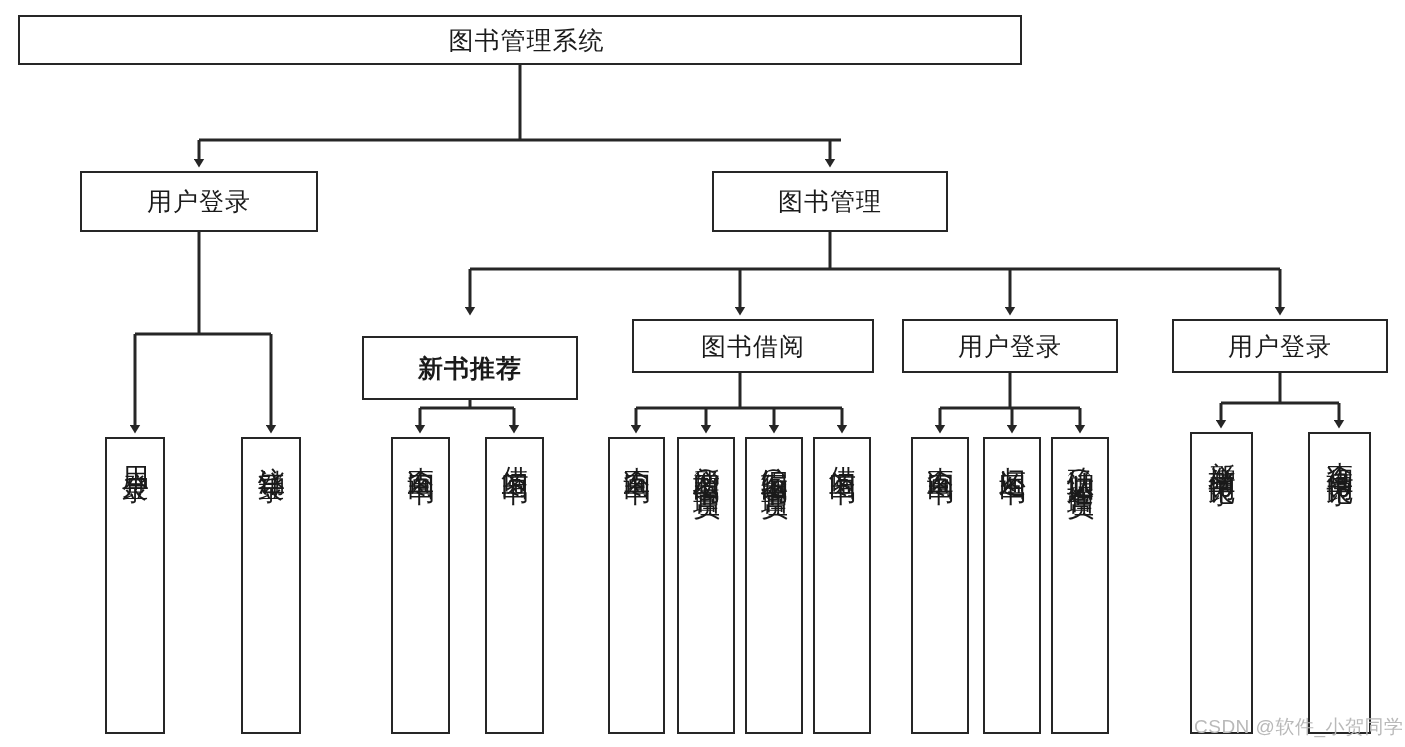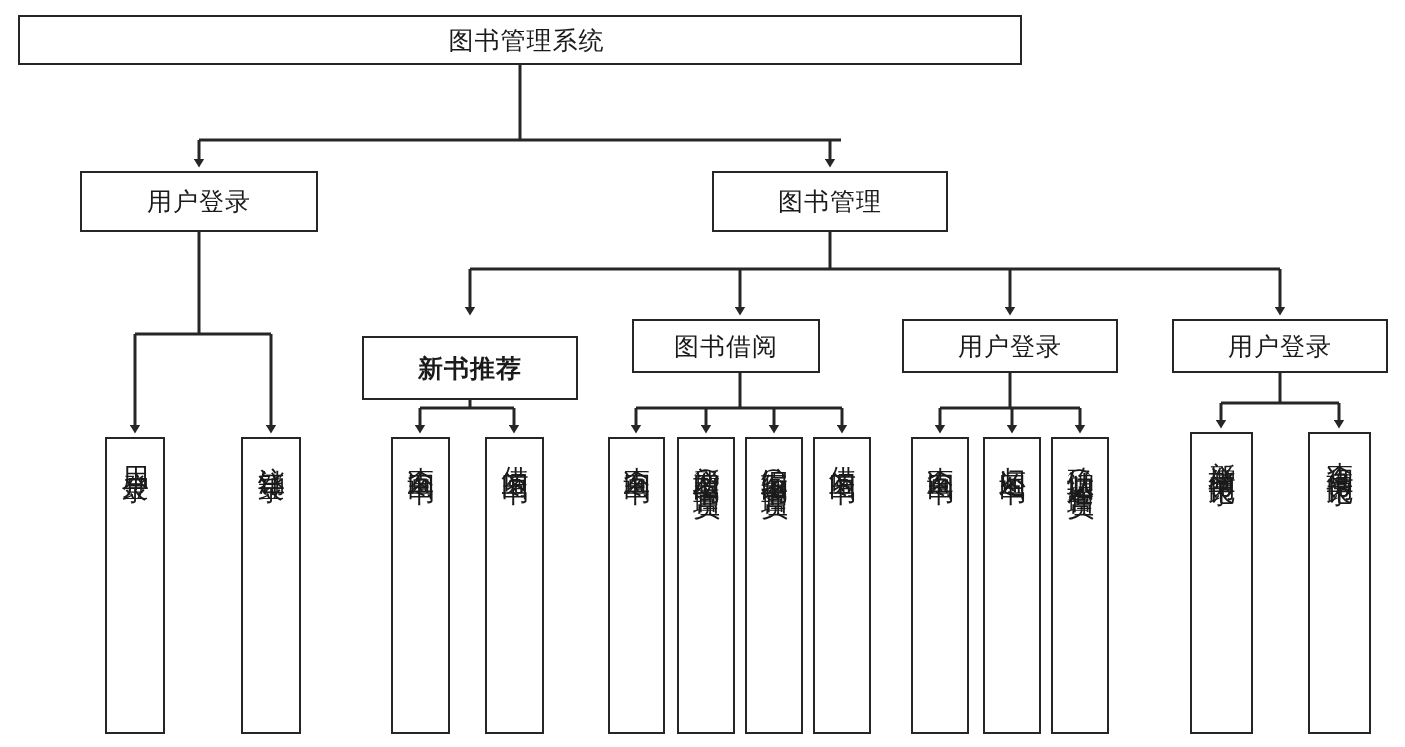--- a/index.html
+++ b/index.html
@@ -134,21 +134,21 @@
   <div class="node horiz" style="left:80px;top:171px;width:238px;height:61px;">
     <span class="lbl">用户登录</span>
   </div>
   <div class="node horiz" style="left:712px;top:171px;width:236px;height:61px;">
     <span class="lbl">图书管理</span>
   </div>
 
   <div class="node horiz" style="left:362px;top:336px;width:216px;height:64px;font-weight:bold;">
     <span class="lbl">新书推荐</span>
   </div>
-  <div class="node horiz" style="left:632px;top:319px;width:188px;height:54px;">
+  <div class="node horiz" style="left:632px;top:319px;width:242px;height:54px;">
     <span class="lbl">图书借阅</span>
   </div>
   <div class="node horiz" style="left:902px;top:319px;width:216px;height:54px;">
     <span class="lbl">用户登录</span>
   </div>
   <div class="node horiz" style="left:1172px;top:319px;width:216px;height:54px;">
     <span class="lbl">用户登录</span>
   </div>
 
   <div class="node vert" style="left:105px;top:437px;width:60px;height:297px;">
@@ -188,14 +188,15 @@
     <span class="lbl">确认归还（管理员）</span>
   </div>
 
   <div class="node vert" style="left:1190px;top:432px;width:63px;height:302px;">
     <span class="lbl">新增借阅记录</span>
   </div>
   <div class="node vert" style="left:1308px;top:432px;width:63px;height:302px;">
     <span class="lbl">查询借阅记录</span>
   </div>
 
+  <div class="watermark" style="left:1194px;top:714px;">CSDN @软件_小贺同学</div>
 
 </div>
 
 </body></html>

